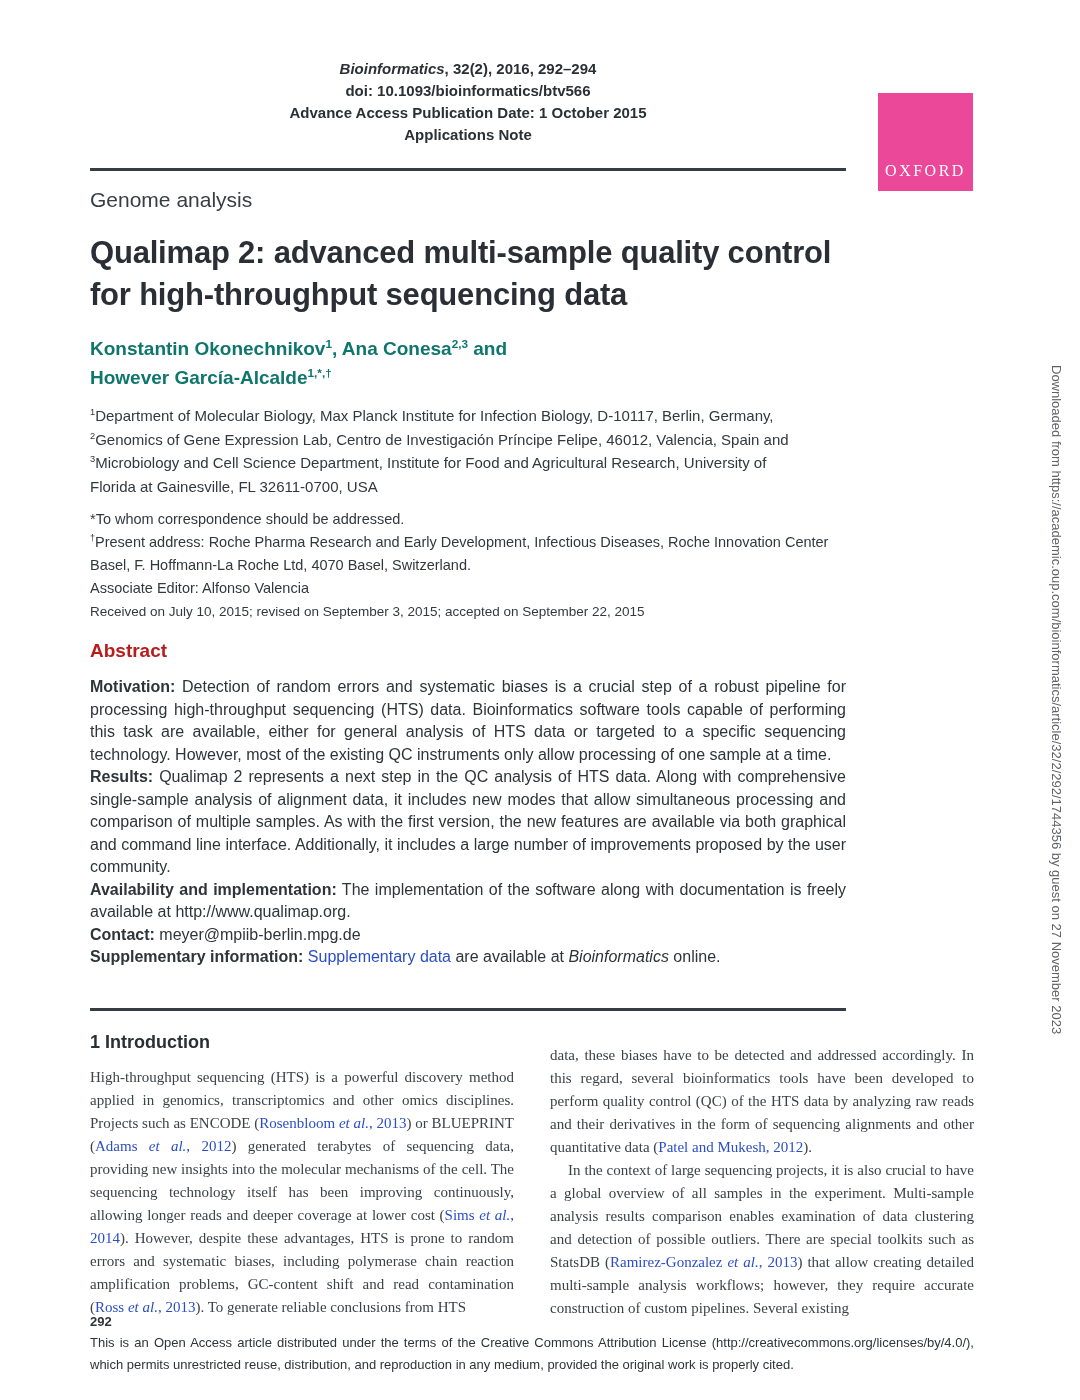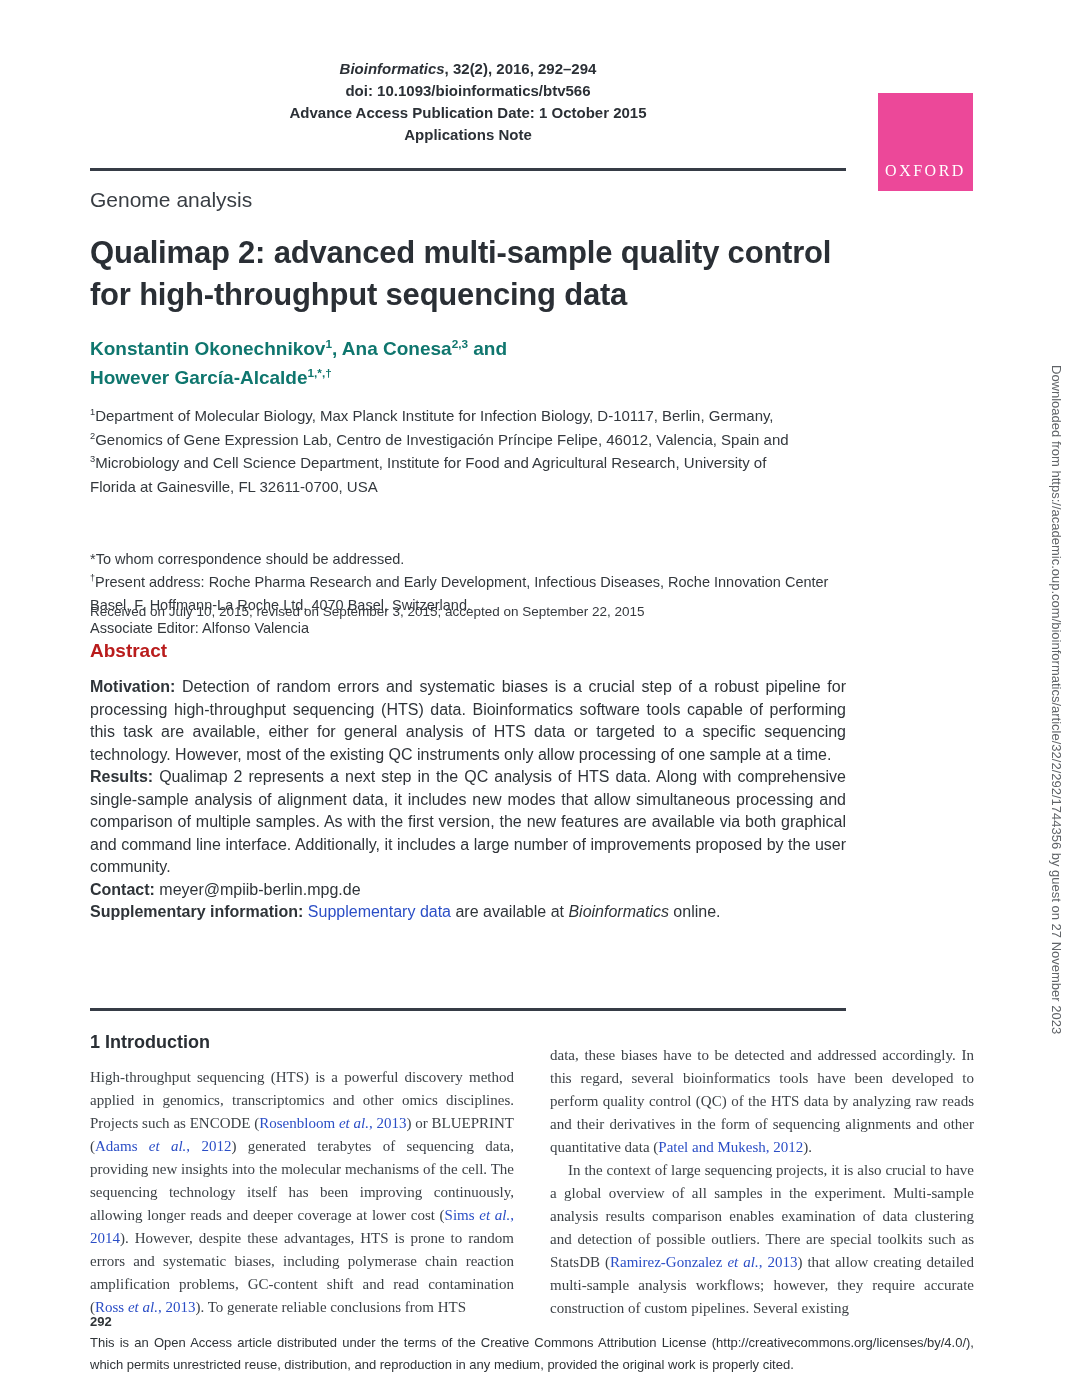--- a/index.html
+++ b/index.html
@@ -22,21 +22,21 @@
   .rule-mid { top:1008px; }
 
   .category { position:absolute; left:90px; top:188px; font-size:21px; color:#383d43; }
   .title { position:absolute; left:90px; top:232px; width:764px; font-size:31px; font-weight:700;
     line-height:42px; color:#2a2f35; letter-spacing:-0.2px; }
   .authors { position:absolute; left:90px; top:334px; font-size:19px; font-weight:700;
     line-height:29px; color:#0f766e; }
   .affiliations { position:absolute; left:90px; top:404px; width:724px; font-size:15px;
     line-height:23.5px; color:#33383d; }
   .notes { position:absolute; left:90px; top:508px; width:764px; font-size:14.5px;
-    line-height:23px; color:#33383d;margin-top:40px; }
+    line-height:23px; color:#33383d; }
   .received { position:absolute; left:90px; top:604px; font-size:13.5px; color:#35393e; }
 
   .abstract-heading { position:absolute; left:90px; top:640px; font-size:19px; font-weight:700; color:#b91c1c; }
   .abstract-body { position:absolute; left:90px; top:676px; width:756px; font-size:16px;
     line-height:22.5px; text-align:justify; color:#2f3439; }
   .abstract-body p { margin:0; }
 
   .intro-heading { position:absolute; left:90px; top:1032px; font-size:18px; font-weight:700; color:#2a2f35; }
   .serif-col { position:absolute; width:424px; font-family:"Liberation Serif", serif;
     font-size:15px; line-height:23px; text-align:justify; color:#3d4247; }
@@ -96,20 +96,21 @@
     <div>Associate Editor: Alfonso Valencia</div>
   </div>
 
   <div class="received">Received on July 10, 2015; revised on September 3, 2015; accepted on September 22, 2015</div>
 
   <h2 class="abstract-heading">Abstract</h2>
 
   <div class="abstract-body">
     <p><span class="s-b">Motivation:</span><span> Detection of random errors and systematic biases is a crucial step of a robust pipeline for processing high-throughput sequencing (HTS) data. Bioinformatics software tools capable of performing this task are available, either for general analysis of HTS data or targeted to a specific sequencing technology. However, most of the existing QC instruments only allow processing of one sample at a time.</span></p>
     <p><span class="s-b">Results:</span><span> Qualimap 2 represents a next step in the QC analysis of HTS data. Along with comprehensive single-sample analysis of alignment data, it includes new modes that allow simultaneous processing and comparison of multiple samples. As with the first version, the new features are available via both graphical and command line interface. Additionally, it includes a large number of improvements proposed by the user community.</span></p>
+    <p><span class="s-b">Availability and implementation:</span><span> The implementation of the software along with documentation is freely available at http://www.qualimap.org.</span></p>
     <p><span class="s-b">Contact:</span><span> meyer@mpiib-berlin.mpg.de</span></p>
     <p><span class="s-b">Supplementary information:</span><span> </span><span class="s-a">Supplementary data</span><span> are available at </span><span class="s-i">Bioinformatics</span><span> online.</span></p>
   </div>
 
   <div class="rule rule-mid"></div>
 
   <h2 class="intro-heading">1 Introduction</h2>
 
   <div class="serif-col col-left">
     <p><span>High-throughput sequencing (HTS) is a powerful discovery method applied in genomics, transcriptomics and other omics disciplines. Projects such as ENCODE (</span><span class="s-a">Rosenbloom </span><span class="s-ai">et al.</span><span class="s-a">, 2013</span><span>) or BLUEPRINT (</span><span class="s-a">Adams </span><span class="s-ai">et al.</span><span class="s-a">, 2012</span><span>) generated terabytes of sequencing data, providing new insights into the molecular mechanisms of the cell. The sequencing technology itself has been improving continuously, allowing longer reads and deeper coverage at lower cost (</span><span class="s-a">Sims </span><span class="s-ai">et al.</span><span class="s-a">, 2014</span><span>). However, despite these advantages, HTS is prone to random errors and systematic biases, including polymerase chain reaction amplification problems, GC-content shift and read contamination (</span><span class="s-a">Ross </span><span class="s-ai">et al.</span><span class="s-a">, 2013</span><span>). To generate reliable conclusions from HTS</span></p>

